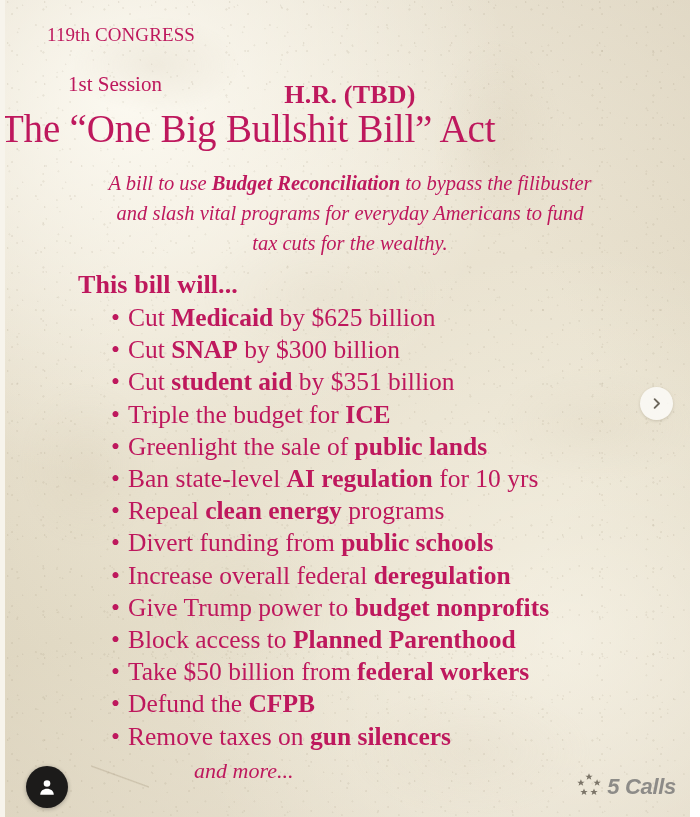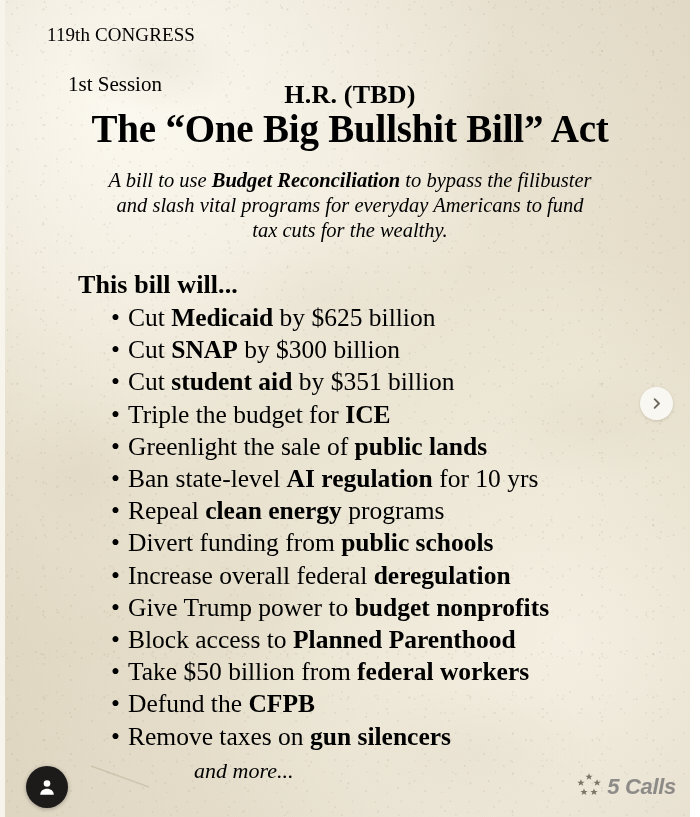--- a/index.html
+++ b/index.html
@@ -85,21 +85,21 @@
     left: 86px; top: 742px;
     width: 58px; height: 70px;
     pointer-events: none;
     background: linear-gradient(200deg, transparent 48%, rgba(160,146,120,0.35) 49.4%, transparent 51%);
   }
 
   
   .content {
     position: absolute;
     inset: 0;
-    color: #000000;
+    color: #be185d;
   }
 
   .congress-line {
     position: absolute;
     left: 47px; top: 24px;
     font-size: 19px;
     letter-spacing: 0.1px;
     white-space: nowrap;
   }
   .session-line {
@@ -113,36 +113,36 @@
     position: absolute;
     left: 0; right: 0; top: 80px;
     text-align: center;
     font-size: 26px;
     font-weight: bold;
     letter-spacing: 0.2px;
   }
   .doc-title {
     position: absolute;
     left: 0; right: 0; top: 106px;
-    text-align: center;
+    text-align: left;
     font-size: 39px;
-    font-weight: bold;
+    font-weight: normal;
     letter-spacing: -0.2px;
     white-space: nowrap;
   }
 
   .subtitle {
     position: absolute;
     left: 108px;
     top: 168px;
     width: 484px;
     text-align: center;
     font-style: italic;
     font-size: 20.5px;
-    line-height: 25px;
+    line-height: 30px;
   }
   .subtitle b { font-weight: bold; font-style: italic; }
 
   .lead-in {
     position: absolute;
     left: 78px; top: 270px;
     font-size: 26px;
     font-weight: bold;
     letter-spacing: 0.1px;
   }

